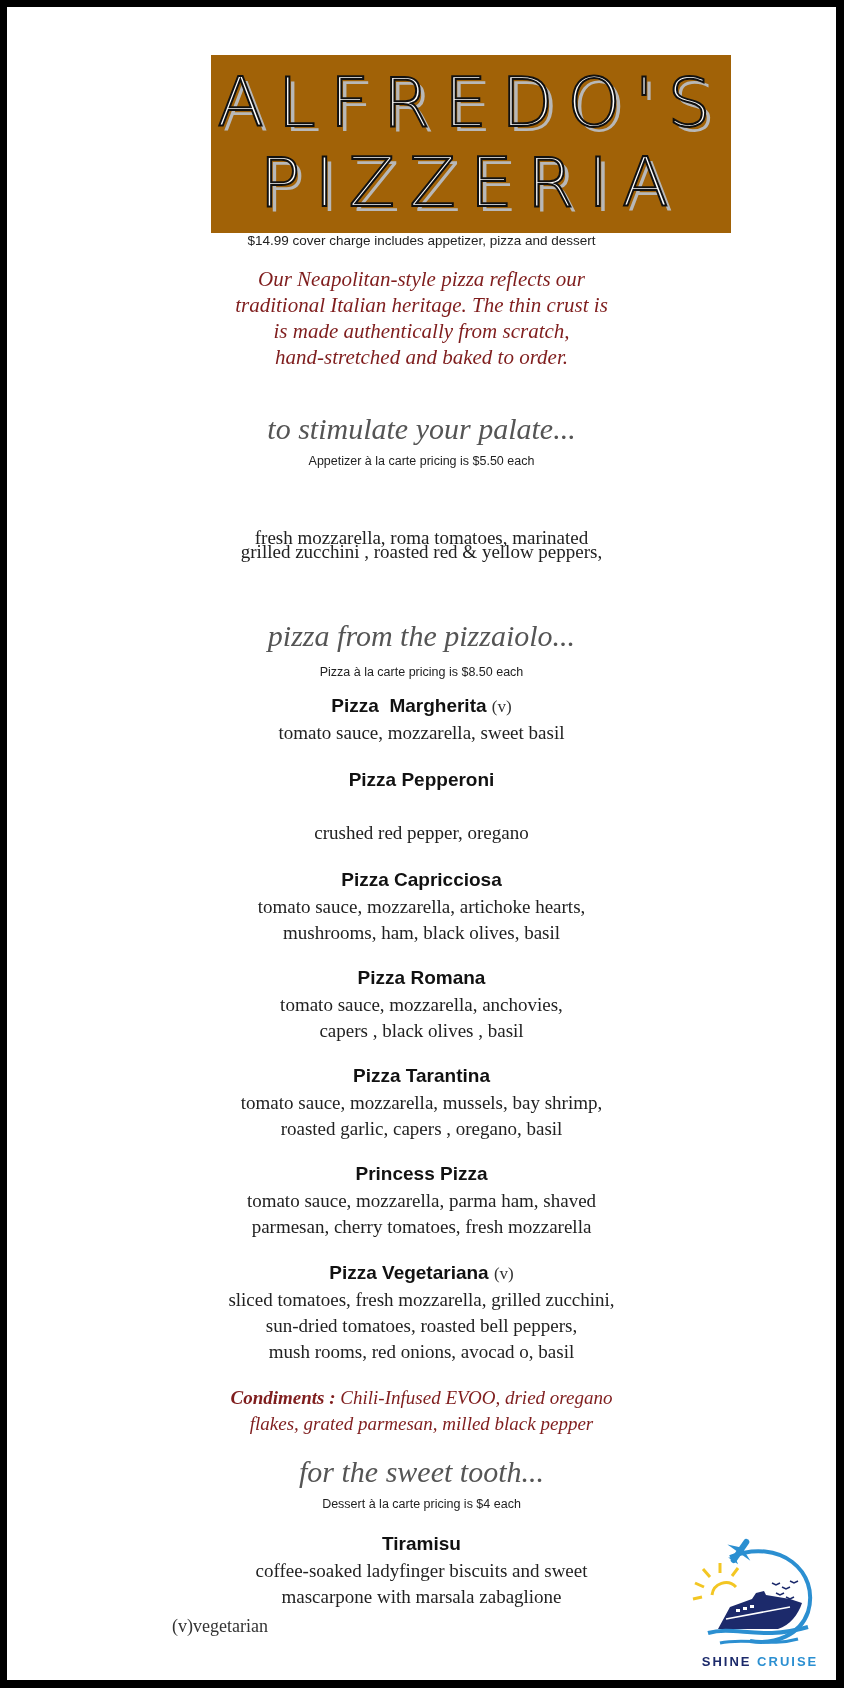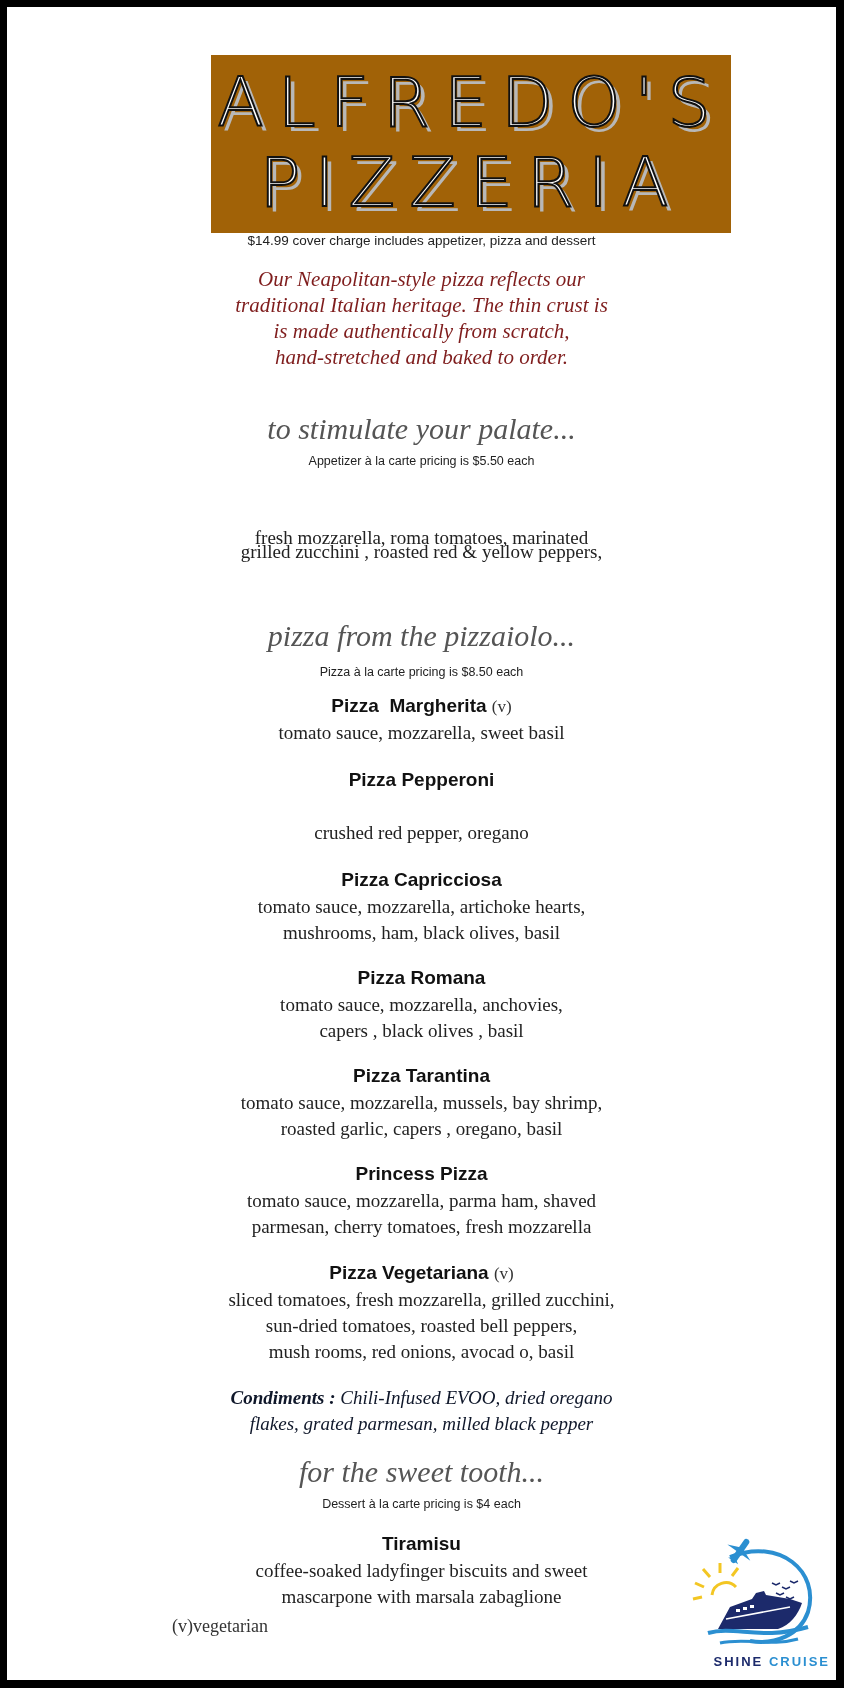--- a/index.html
+++ b/index.html
@@ -21,25 +21,25 @@
     -webkit-text-stroke: 2px #111;
     text-shadow: 5px 5px 0 #b8b8b8;
   }
   .cover { font-family: "Liberation Sans", sans-serif; font-size: 13.5px; color: #222; }
   .intro { font-family: "Liberation Serif", serif; font-style: italic; font-size: 21px; line-height: 26px; color: #7f1d1d; }
   .section { font-family: "Liberation Serif", serif; font-style: italic; font-size: 30px; color: #555; }
   .pricing { font-family: "Liberation Sans", sans-serif; font-size: 12.5px; color: #222; }
   .item-title { font-family: "Liberation Sans", sans-serif; font-weight: bold; font-size: 19px; color: #111; }
   .veg { font-family: "Liberation Serif", serif; font-weight: normal; font-size: 17px; color: #333; }
   .desc { font-family: "Liberation Serif", serif; font-size: 19px; line-height: 26px; color: #222; }
-  .cond { font-family: "Liberation Serif", serif; font-style: italic; font-size: 19px; line-height: 26px; color: #0f172a; }
+  .cond { font-family: "Liberation Serif", serif; font-style: italic; font-size: 19px; line-height: 26px; color: #7f1d1d; }
   .cond b { font-weight: bold; }
   .legend { position: absolute; left: 165px; top: 1609px; font-family: "Liberation Serif", serif; font-size: 18px; color: #333; }
   .brand { position: absolute; left: 683px; top: 1530px; width: 140px; height: 145px; }
-  .brand-text { position: absolute; left: 0; top: 117px; width: 140px; text-align: right;
+  .brand-text { position: absolute; left: 0; top: 117px; width: 140px; text-align: center;
     font-family: "Liberation Sans", sans-serif; font-weight: bold; font-size: 13px; letter-spacing: 2px; }
   .brand-text .a { color: #1c2a6b; }
   .brand-text .b { color: #2b8fd1; }
 </style>
 </head>
 <body>
 
 <div class="page">
 
   <div class="logo-wrap">

